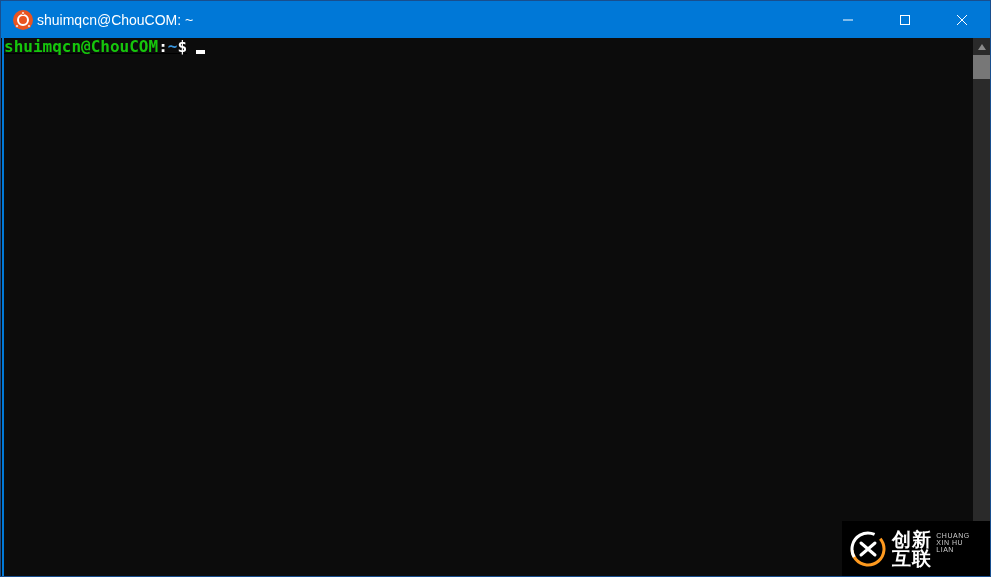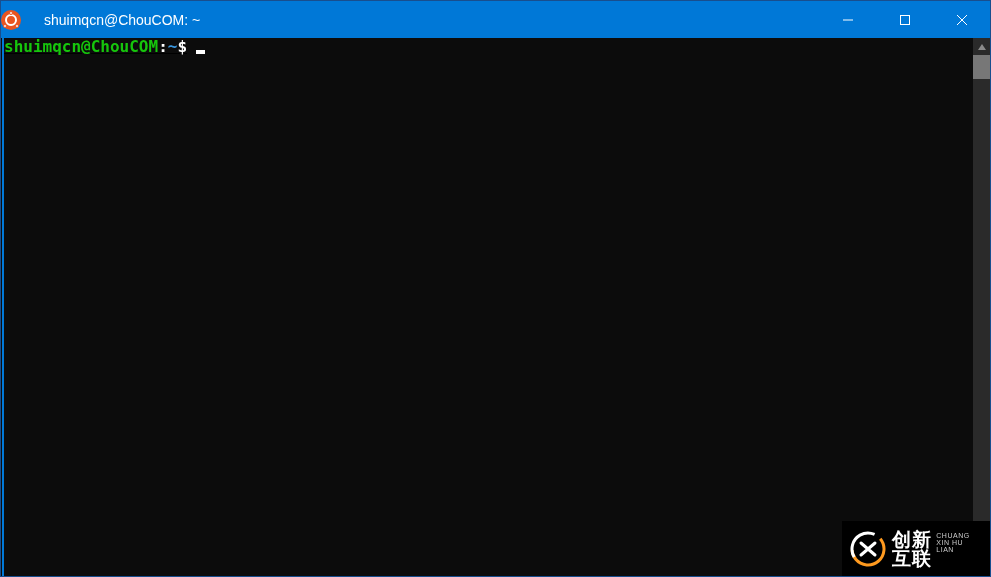--- a/index.html
+++ b/index.html
@@ -37,22 +37,22 @@
       height: 37px;
       background: #0078d7;
       display: flex;
       align-items: center;
       color: #fff;
       flex: 0 0 37px;
     }
     .titlebar-left {
       display: flex;
       align-items: center;
-      gap: 23px;
-      padding-left: 0;
+      gap: 4px;
+      padding-left: 12px;
       flex: 1;
     }
     .ubuntu-icon {
       width: 20px;
       height: 20px;
       border-radius: 50%;
       background: #e95420;
       position: relative;
       flex: 0 0 20px;
     }

